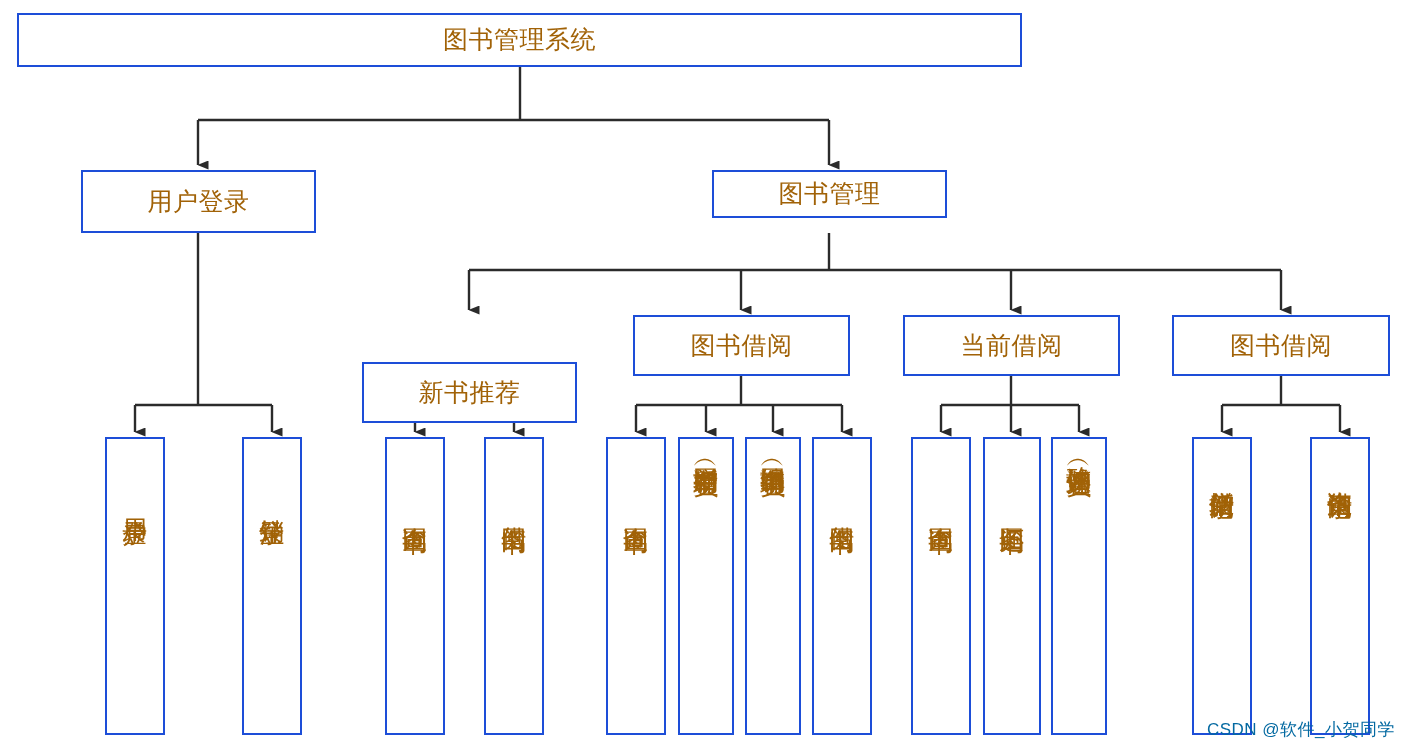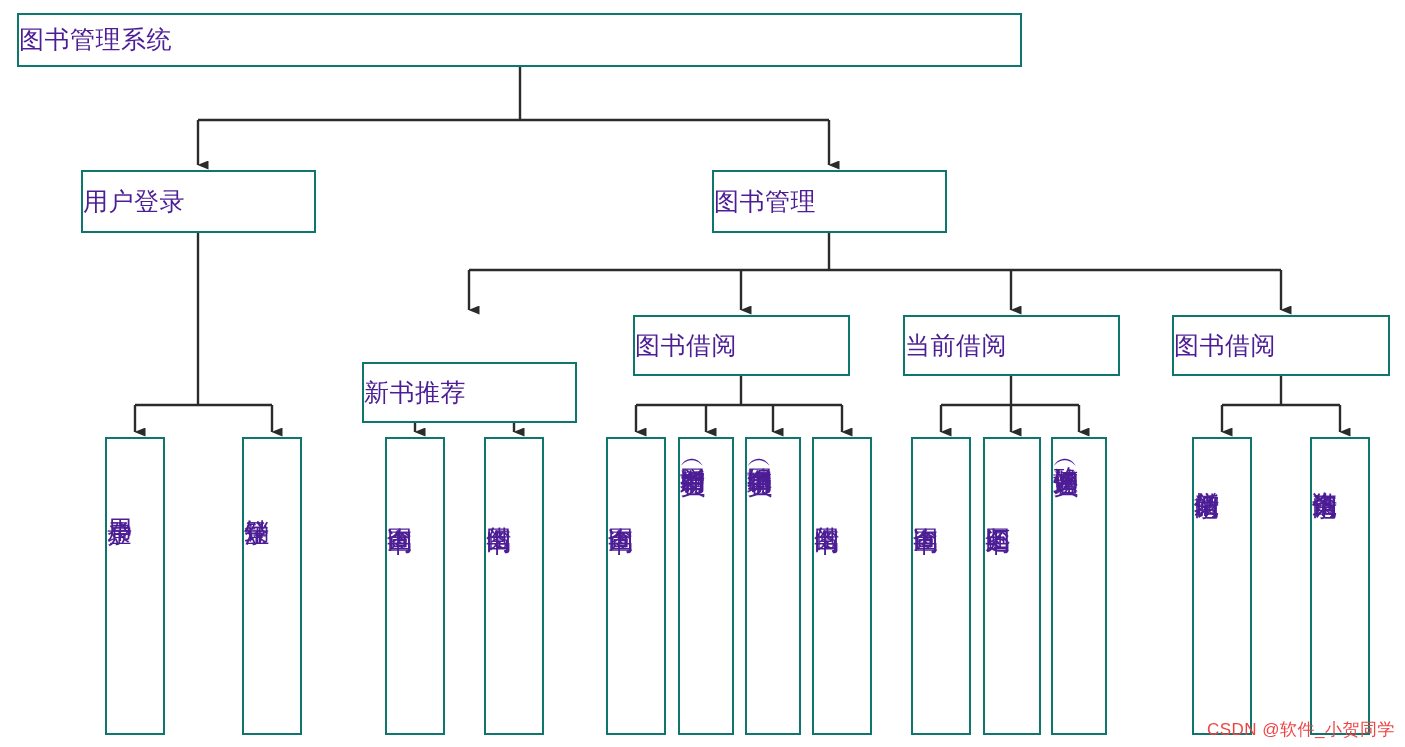--- a/index.html
+++ b/index.html
@@ -22,25 +22,25 @@
     left: 0;
     top: 0;
     width: 1405px;
     height: 747px;
     pointer-events: none;
   }
   .node {
     position: absolute;
     box-sizing: border-box;
     background: #ffffff;
-    border: 2px solid #0f766e;
+    border: 2px solid #1d4ed8;
     display: flex;
     align-items: center;
-    justify-content: flex-start;
-    color: #4c1d95;
+    justify-content: center;
+    color: #a16207;
     z-index: 2;
   }
   .node .label {
     display: block;
     text-align: center;
     line-height: 1.18;
     letter-spacing: 0.5px;
   }
   .node.horizontal .label {
     font-size: 25px;
@@ -60,21 +60,21 @@
     max-height: 275px;
   }
   .node.vertical.tall .label {
     max-height: 282px;
   }
   #watermark {
     position: absolute;
     right: 10px;
     bottom: 6px;
     font-size: 17px;
-    color: #ef4444;
+    color: #0369a1;
     z-index: 5;
     white-space: nowrap;
     letter-spacing: 0.5px;
   }
 </style>
 </head>
 <body>
 
 <div id="canvas">
 
@@ -128,21 +128,21 @@
     </g>
   </svg>
 
   <div class="node horizontal" style="left:17px; top:13px; width:1005px; height:54px;">
     <span class="label">图书管理系统</span>
   </div>
 
   <div class="node horizontal" style="left:81px; top:170px; width:235px; height:63px;">
     <span class="label">用户登录</span>
   </div>
-  <div class="node horizontal" style="left:712px; top:170px; width:235px; height:63px;">
+  <div class="node horizontal" style="left:712px; top:170px; width:235px; height:48px;">
     <span class="label">图书管理</span>
   </div>
 
   <div class="node horizontal" style="left:362px; top:315px; width:215px; height:61px;margin-top:47px;">
     <span class="label">新书推荐</span>
   </div>
   <div class="node horizontal" style="left:633px; top:315px; width:217px; height:61px;">
     <span class="label">图书借阅</span>
   </div>
   <div class="node horizontal" style="left:903px; top:315px; width:217px; height:61px;">

